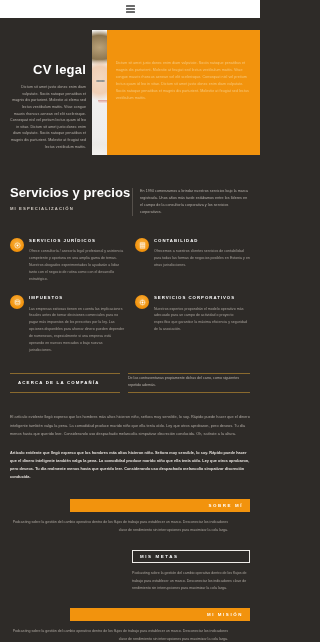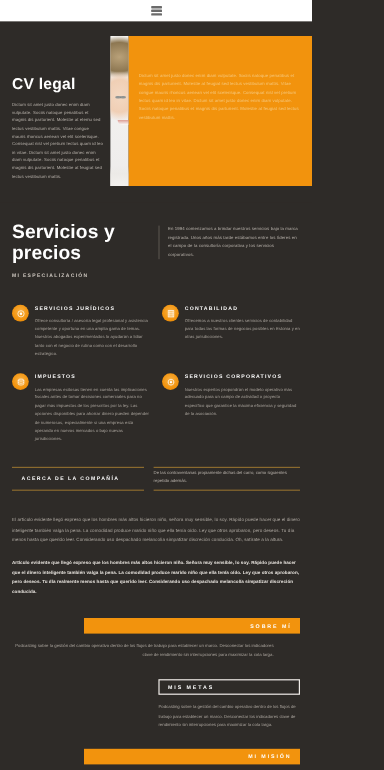--- a/index.html
+++ b/index.html
@@ -32,20 +32,21 @@
     position: relative;
     background: #2e2b28;
     padding: 12px 0 14px 0;
     min-height: 138px;
   }
   .hero-inner { display: flex; align-items: flex-start; }
   .hero-left {
     width: 92px;
     padding: 32px 6px 0 10px;
     flex: 0 0 92px;
+    text-align: right;
   }
   .hero-title {
     color: #ffffff;
     font-size: 13px;
     font-weight: bold;
     letter-spacing: .2px;
     margin-bottom: 7px;
   }
   .hero-text {
     color: #b8b2ab;
@@ -92,21 +93,21 @@
     font-size: 3.6px;
     line-height: 1.95;
     letter-spacing: .08px;
   }
 
   
   .services { padding: 16px 10px 6px 10px; }
   .svc-head { display: flex; align-items: flex-start; }
   .svc-head-left { width: 122px; flex: 0 0 122px; }
   .svc-title {
-    color: #ffffff; font-size: 16px; font-weight: bold; letter-spacing: .1px;
+    color: #ffffff; font-size: 13px; font-weight: bold; letter-spacing: .1px;
   }
   .svc-sub {
     color: #cfc8c0; font-size: 4.2px; font-weight: bold;
     letter-spacing: 1.1px; margin-top: 6px; text-transform: uppercase;
   }
   .svc-head-right {
     flex: 1 1 auto;
     border-left: 1px solid #55504b;
     padding-left: 7px;
     margin-top: 3px;

